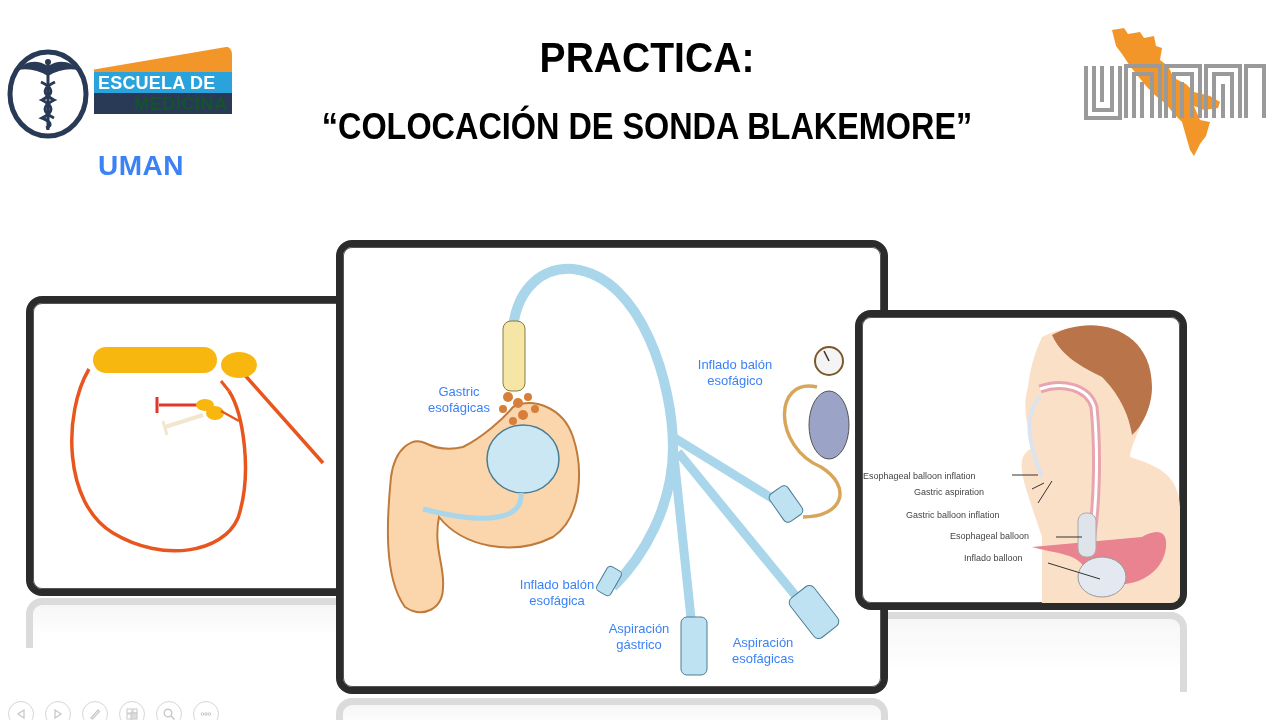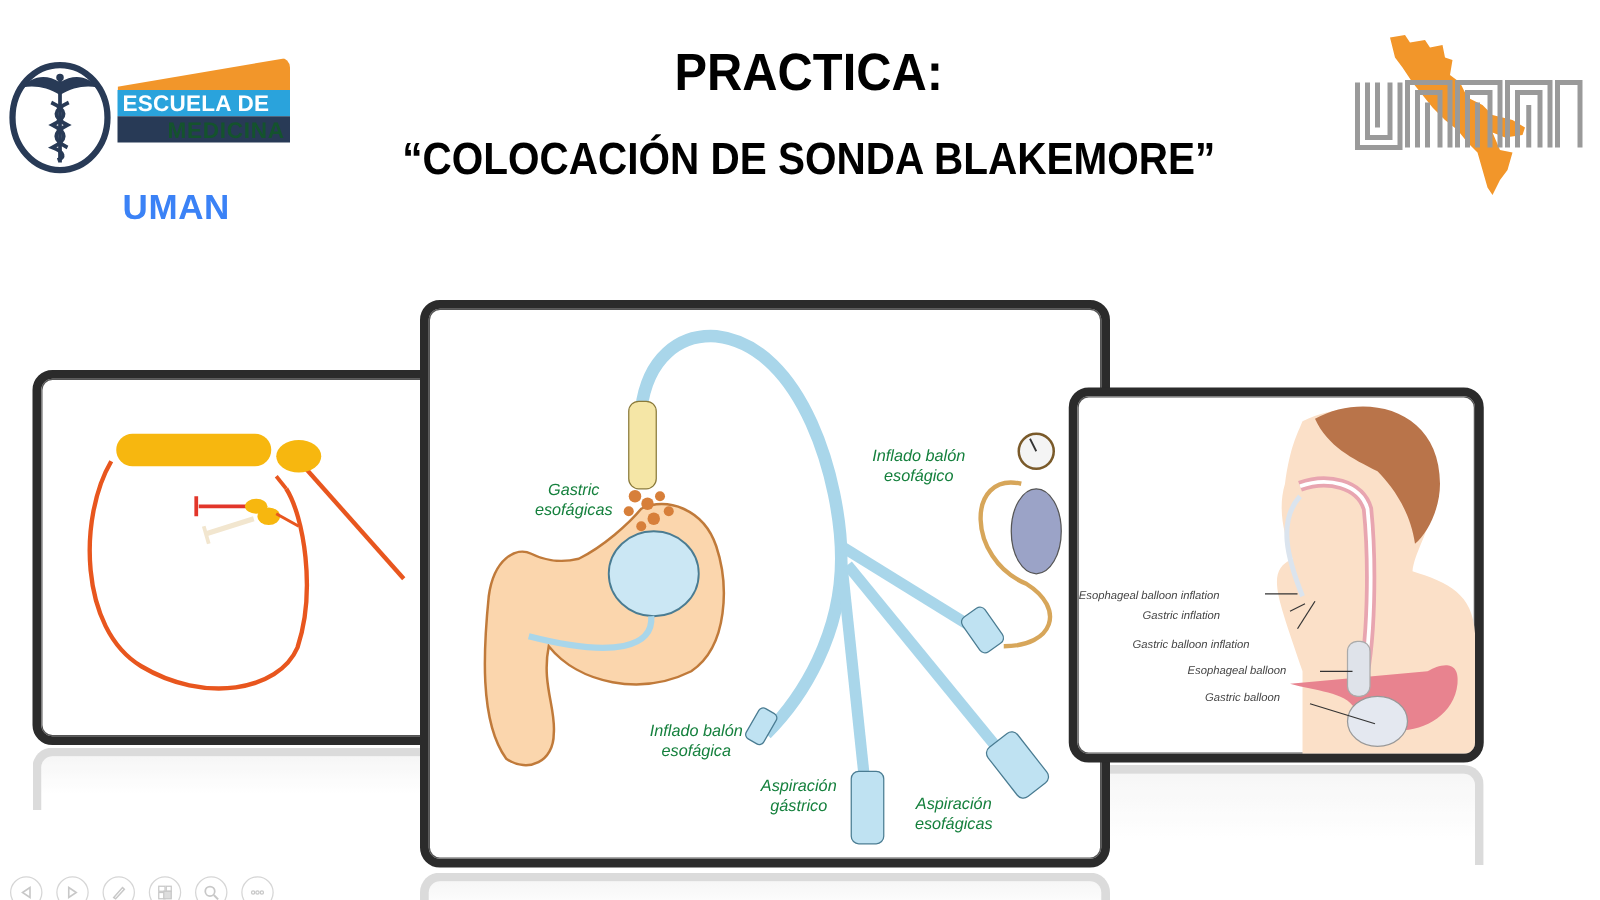--- a/index.html
+++ b/index.html
@@ -27,21 +27,21 @@
   .title.t1 { top: 22px; font-size: 42px; letter-spacing: 0px; transform: scaleX(0.93); }
   .title.t2 { top: 94px; font-size: 36px; transform: scaleX(0.9); }
 
   
   .frame { position: absolute; background: #fff; border: 7px solid #2b2b2b; border-radius: 16px; overflow: hidden;
            box-shadow: inset 0 0 0 1px #555; }
   .frame svg { position: absolute; left: 0; top: 0; width: 100%; height: 100%; }
   .reflect { position: absolute; border: 7px solid #cfcfcf; border-bottom: none; border-radius: 16px 16px 0 0;
              background: linear-gradient(#f4f4f4, #ffffff 70%); opacity: 0.75; }
 
-  .lbl { position: absolute; font-family: "Liberation Sans", sans-serif; color: #15803d; font-size: 13px; line-height: 16px; text-align: center; font-style: italic; }
+  .lbl { position: absolute; font-family: "Liberation Sans", sans-serif; color: #3b82f6; font-size: 13px; line-height: 16px; text-align: center; }
   .lbl-sm { position: absolute; font-family: "Liberation Sans", sans-serif; color: #444; font-size: 9px; line-height: 11px; white-space: nowrap; }
 
   
   .controls { position: absolute; left: 8px; top: 689px; display: flex; gap: 11px; }
   .ctrl { width: 26px; height: 26px; border: 1.5px solid #d6d6d6; border-radius: 50%; display: flex; align-items: center; justify-content: center; color: #cfcfcf; font-size: 11px; background: #fff; }
   .ctrl svg { width: 14px; height: 14px; }
 </style>
 </head>
 <body>
 
@@ -136,43 +136,43 @@
       <ellipse cx="486" cy="178" rx="20" ry="34" fill="#9ba3c7" stroke="#555"></ellipse>
       <path d="M474 140 C430 130, 430 200, 478 220 C510 240, 500 270, 460 270" fill="none" stroke="#d7a65a" stroke-width="3.5"></path>
     </svg>
     <div class="lbl" style="left:66px; top:137px; width:100px;">Gastric esofágicas</div>
     <div class="lbl" style="left:340px; top:110px; width:104px;">Inflado balón esofágico</div>
     <div class="lbl" style="left:164px; top:330px; width:100px;">Inflado balón esofágica</div>
     <div class="lbl" style="left:252px; top:374px; width:88px;">Aspiración gástrico</div>
     <div class="lbl" style="left:370px; top:388px; width:100px;">Aspiración esofágicas</div>
   </div>
 
-  <div class="frame" style="left:855px; top:298px; width:332px; height:300px;font-style:italic;">
+  <div class="frame" style="left:855px; top:298px; width:332px; height:300px;">
     <svg viewBox="0 0 318 286">
       <path d="M180 20 C220 0, 276 10, 284 60 C290 100, 270 120, 268 140 C300 150, 320 160, 318 200 L318 286 L180 286 L180 220 C160 160, 150 140, 172 130 C165 110, 160 90, 166 70 C170 40, 176 30, 180 20 Z" fill="#fbe0c8"></path>
       <path d="M190 18 C230 -4, 290 10, 290 70 C290 90, 280 110, 270 118 C266 90, 250 70, 240 60 C220 50, 200 40, 190 18 Z" fill="#b9744a"></path>
       <path d="M178 72 C200 64, 226 70, 232 90 C236 130, 236 200, 226 236" fill="none" stroke="#e8a5b0" stroke-width="9"></path>
       <path d="M178 72 C200 64, 226 70, 232 90 C236 130, 236 200, 226 236" fill="none" stroke="#fff" stroke-width="3"></path>
       <path d="M178 80 C160 100, 168 130, 180 160" fill="none" stroke="#dbe4ee" stroke-width="4"></path>
       <path d="M170 230 C190 236, 214 236, 222 250 C240 280, 300 270, 304 230 C306 210, 290 214, 280 220" fill="#e8838f"></path>
       <ellipse cx="240" cy="260" rx="24" ry="20" fill="#e4e8f0" stroke="#999"></ellipse>
       <rect x="216" y="196" width="18" height="44" rx="8" fill="#dfe3ea" stroke="#aaa"></rect>
       <g stroke="#333" stroke-width="1">
         <line x1="150" y1="158" x2="176" y2="158"></line>
         <line x1="170" y1="172" x2="182" y2="166"></line>
         <line x1="176" y1="186" x2="190" y2="164"></line>
         <line x1="194" y1="220" x2="220" y2="220"></line>
         <line x1="186" y1="246" x2="238" y2="262"></line>
       </g>
     </svg>
     <div class="lbl-sm" style="left:1px; top:154px;">Esophageal balloon inflation</div>
-    <div class="lbl-sm" style="left:52px; top:170px;">Gastric inflation</div>
+    <div class="lbl-sm" style="left:52px; top:170px;">Gastric aspiration</div>
     <div class="lbl-sm" style="left:44px; top:193px;">Gastric balloon inflation</div>
     <div class="lbl-sm" style="left:88px; top:214px;">Esophageal balloon</div>
-    <div class="lbl-sm" style="left:102px; top:236px;">Gastric balloon</div>
+    <div class="lbl-sm" style="left:102px; top:236px;">Inflado balloon</div>
   </div>
 
   <div class="controls">
     <div class="ctrl">
       <svg viewBox="0 0 14 14">
           <path d="M10 3 L4 7 L10 11 Z" fill="none" stroke="#c8c8c8" stroke-width="1.3"></path>
         </svg>
     </div>
     <div class="ctrl">
       <svg viewBox="0 0 14 14">

